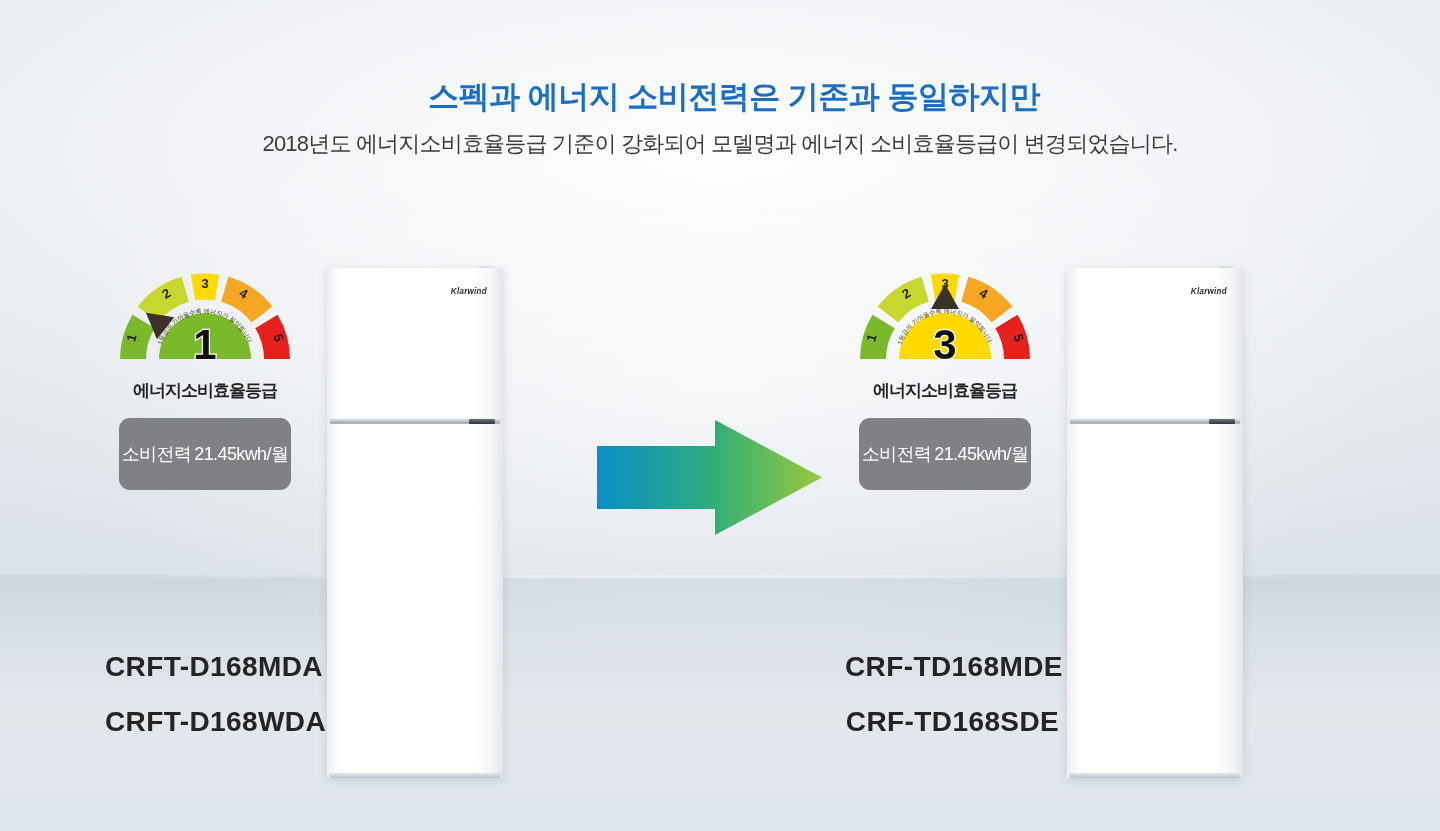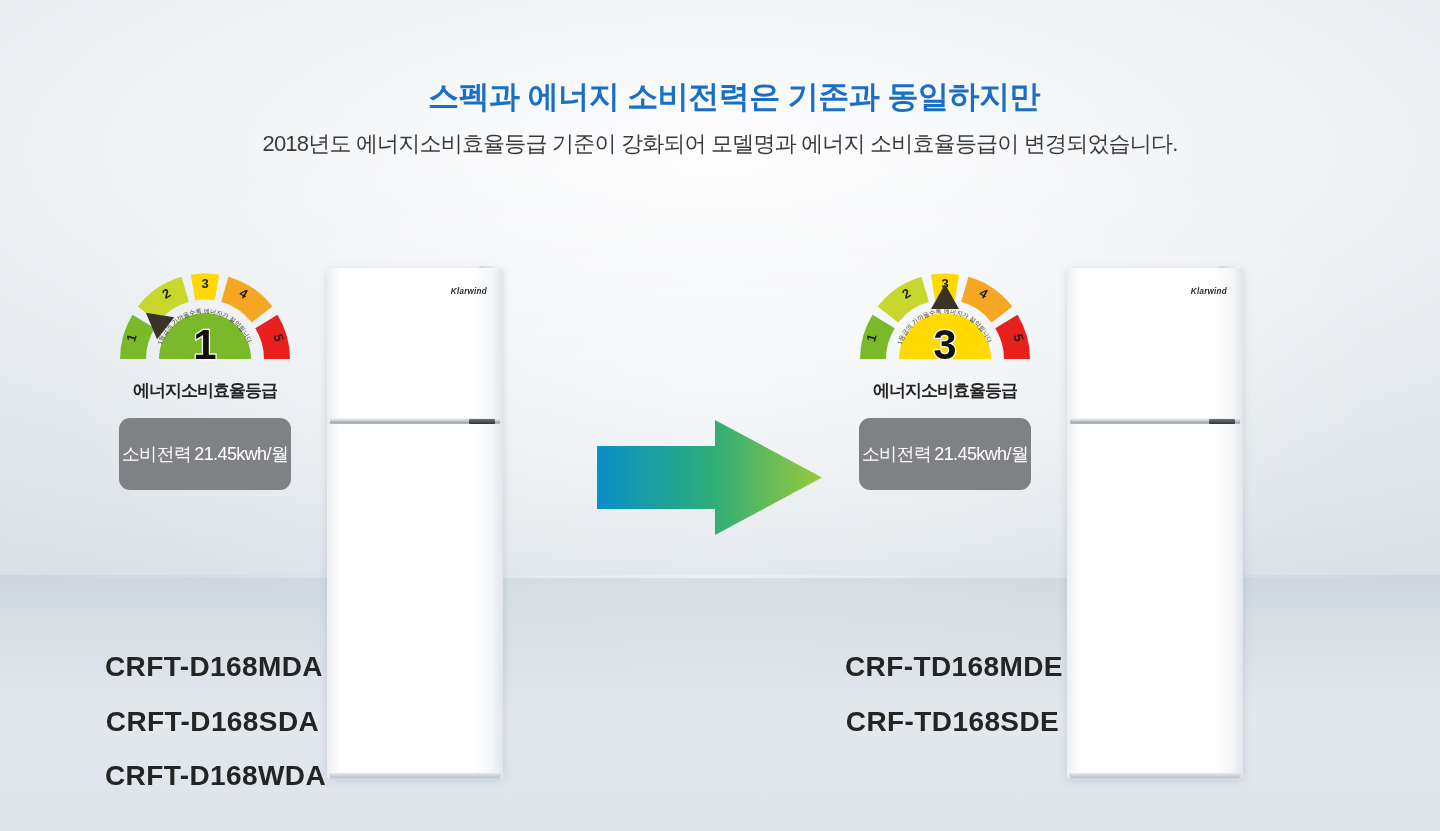--- a/index.html
+++ b/index.html
@@ -195,21 +195,20 @@
         </div>
         <div class="handle-strip"></div>
         <div class="handle-grip"></div>
         <div class="door-bottom"></div>
         <div class="base-strip"></div>
       </div>
     </div>
 
     <div class="models">
       <div class="model">CRFT-D168MDA</div>
-      <div class="model">CRFT-D168SDA</div>
       <div class="model">CRFT-D168WDA</div>
     </div>
   </div>
 
   <div id="arrow">
     <svg width="225" height="115" viewBox="0 0 225 115">
       <defs>
         <linearGradient id="agrad" x1="0" y1="0" x2="1" y2="0">
           <stop offset="0%" stop-color="#0a8fc7"></stop>
           <stop offset="52%" stop-color="#2fae78"></stop>

